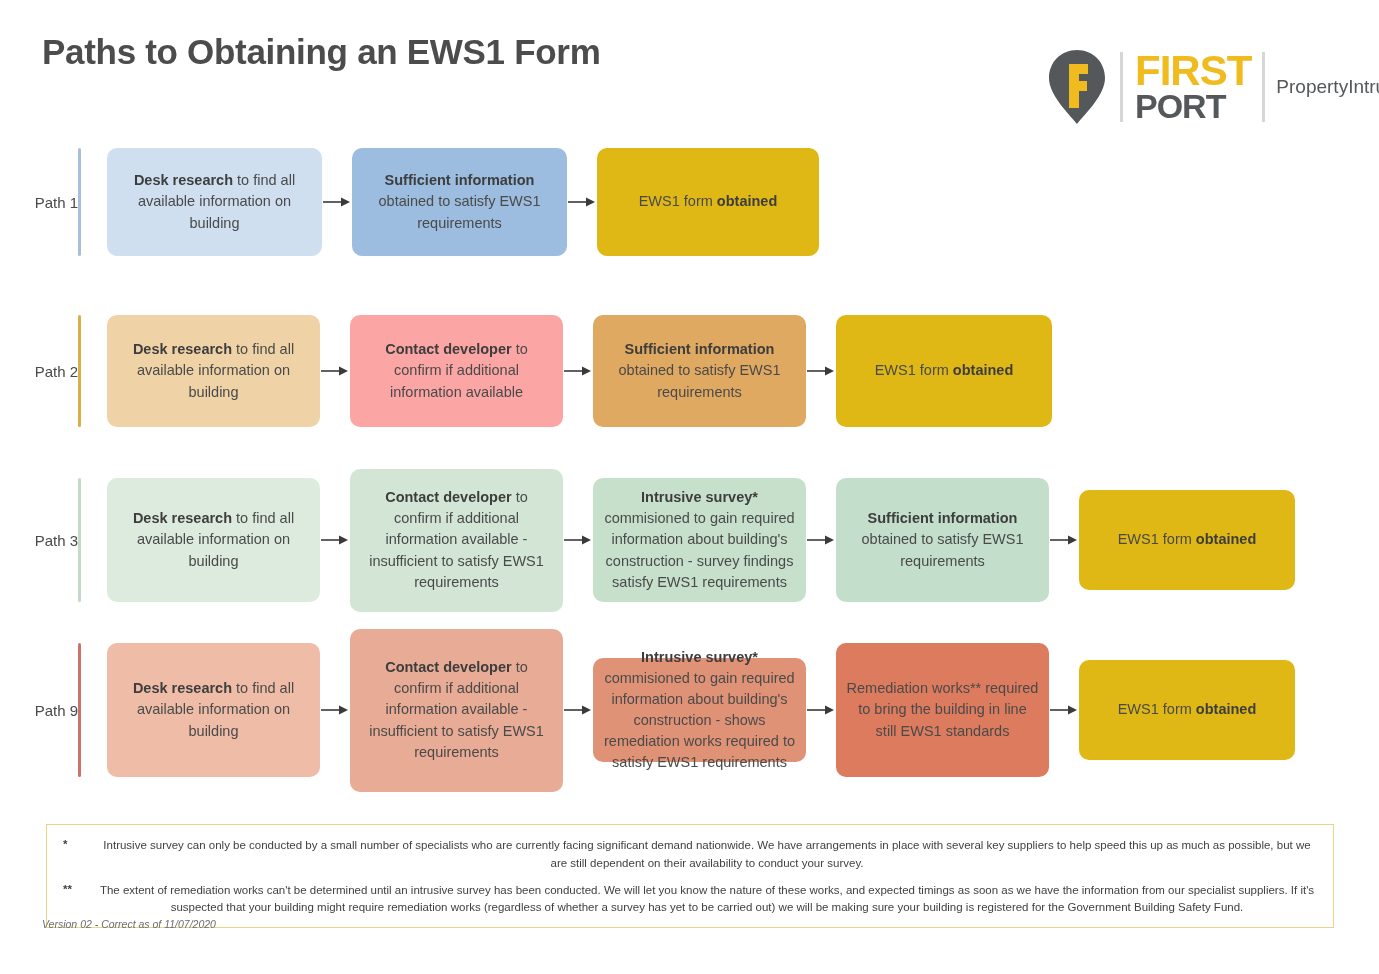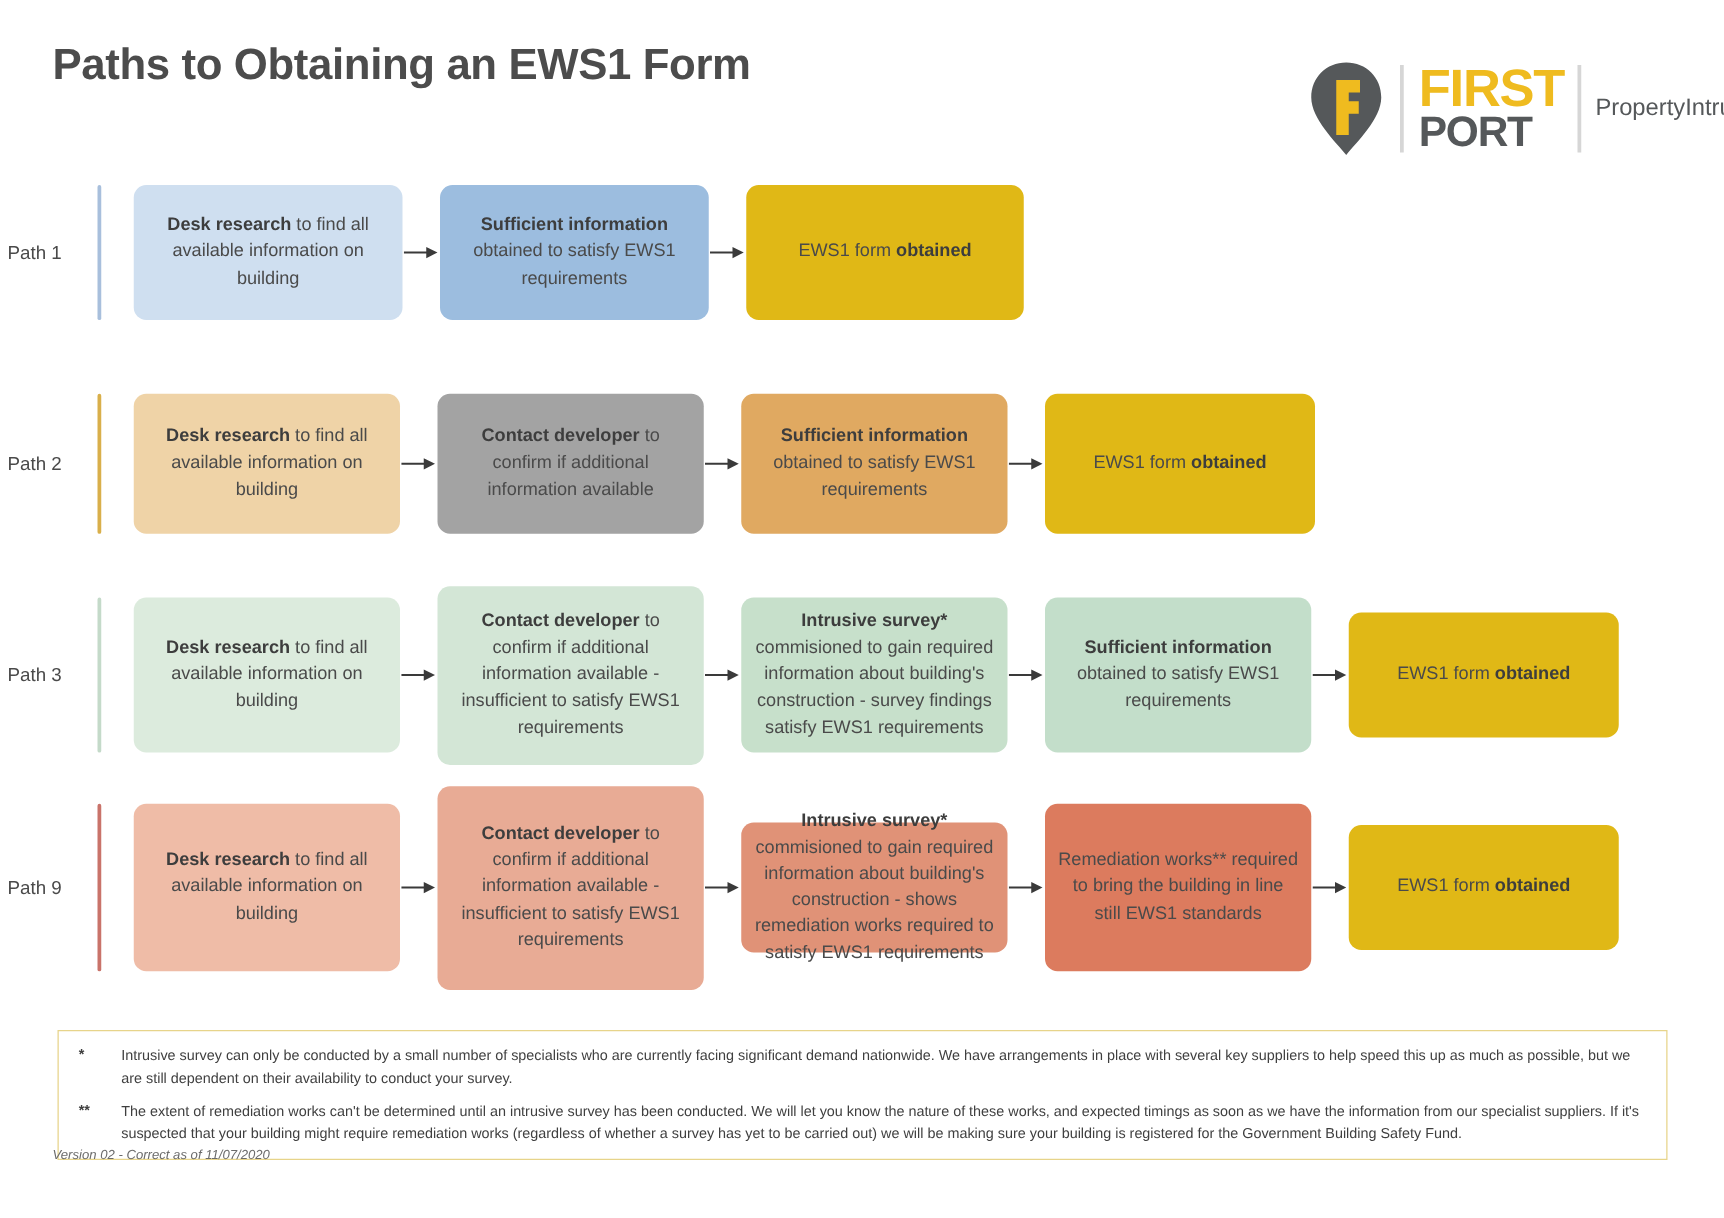--- a/index.html
+++ b/index.html
@@ -27,21 +27,21 @@
   .logo-port  { font-size: 34px; font-weight: bold; color: #55585A; letter-spacing: -1px; }
   .logo-divider2 { width: 3px; height: 70px; background: #d6d6d6; margin: 0 11px; }
   .logo-sub { display: flex; flex-direction: row; justify-content: flex-start; line-height: 1.12; }
   .logo-sub span { font-size: 19px; color: #55585A; }
   .logo-sub span.gold { color: #4d7c0f; font-weight: normal; }
 
   
   .flow { position: absolute; left: 0; top: 118px; width: 1379px; }
   .row { position: relative; display: flex; align-items: center; width: 1379px; }
   .row-label {
-    width: 78px; flex: 0 0 78px; text-align: left; padding-left: 6px;
+    width: 78px; flex: 0 0 78px; text-align: right; padding-left: 6px;
     font-size: 15px; color: #4a4a4a;
   }
   .row-bar { width: 3px; flex: 0 0 3px; border-radius: 2px; margin-right: 26px; }
   .boxes { display: flex; align-items: center; }
   .box {
     border-radius: 10px;
     display: flex; align-items: center; justify-content: center;
     text-align: center;
     font-size: 14.5px; line-height: 1.45;
     color: #4a4a4a;
@@ -79,21 +79,21 @@
   .footnotes {
     position: absolute; left: 46px; top: 824px;
     width: 1288px; min-height: 86px;
     border: 1.5px solid #E7D48A;
     padding: 12px 16px 10px 16px;
     background: #fff;
   }
   .fn { display: flex; margin-bottom: 9px; }
   .fn:last-child { margin-bottom: 0; }
   .fn-mark { flex: 0 0 34px; font-size: 11.5px; color: #3f3f3f; font-weight: bold; padding-top: 1px; }
-  .fn-text { font-size: 11.5px; line-height: 1.55; color: #3f3f3f; }
+  .fn-text { font-size: 11.5px; line-height: 1.55; color: #3f3f3f; text-align: center; }
   .version {
     position: absolute; left: 42px; top: 918px;
     font-size: 10.5px; font-style: italic; color: #6b6b6b;
   }
 </style>
 </head>
 <body>
 
 <div class="page">
 
@@ -155,21 +155,21 @@
         <div class="boxes">
           <div class="box" style="background: rgb(239, 211, 167);">
             <div><b>Desk research</b> to find all available information on building</div>
           </div>
           <div class="arrow">
             <svg width="28" height="12" viewBox="0 0 28 12">
               <line x1="0" y1="6" x2="19" y2="6" stroke="#3a3a3a" stroke-width="1.6"></line>
               <polygon points="18,1.5 27,6 18,10.5" fill="#3a3a3a"></polygon>
             </svg>
           </div>
-          <div class="box" style="background: #a3a3a3;">
+          <div class="box" style="background: #fca5a5;">
             <div><b>Contact developer</b> to confirm if additional information available</div>
           </div>
           <div class="arrow">
             <svg width="28" height="12" viewBox="0 0 28 12">
               <line x1="0" y1="6" x2="19" y2="6" stroke="#3a3a3a" stroke-width="1.6"></line>
               <polygon points="18,1.5 27,6 18,10.5" fill="#3a3a3a"></polygon>
             </svg>
           </div>
           <div class="box" style="background: rgb(224, 169, 97);">
             <div><b>Sufficient information</b> obtained to satisfy EWS1 requirements</div>

